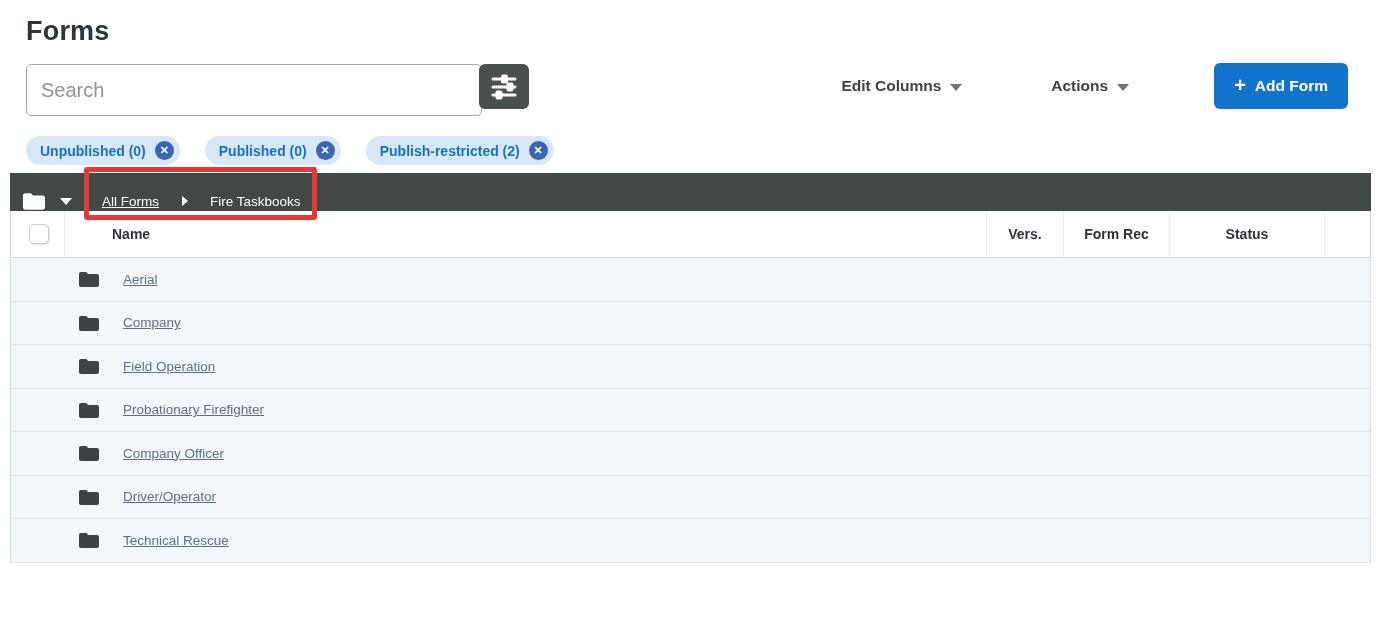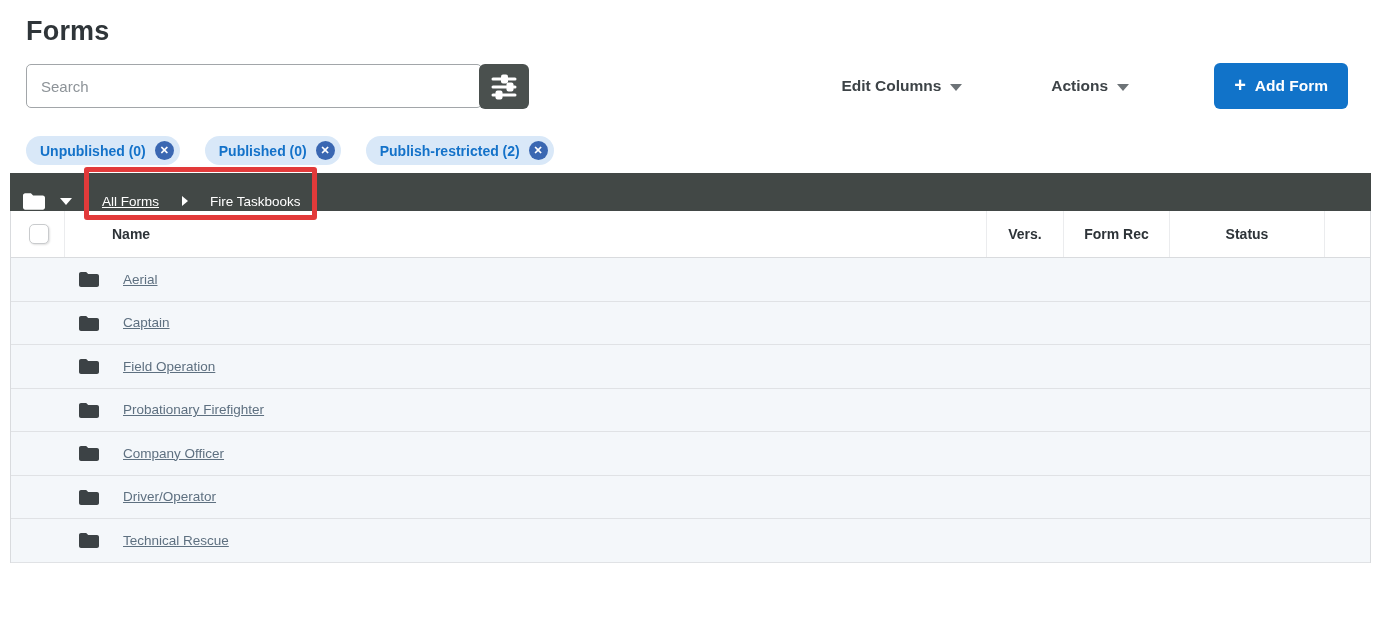--- a/index.html
+++ b/index.html
@@ -5,21 +5,21 @@
   * { margin:0; padding:0; box-sizing:border-box; }
   html,body { background:#fff; }
   body { font-family:"Liberation Sans", sans-serif; }
   .screen { position:relative; width:1380px; height:628px; background:#fff; overflow:hidden; }
 
   
   .page-title { position:absolute; left:26px; top:16px; font-size:27px; font-weight:700; color:#2f3539; letter-spacing:0.2px; }
 
   
   .search-group { position:absolute; left:26px; top:64px; display:flex; align-items:stretch; height:45px; }
-  .search-input { width:456px; height:44px; border:1px solid #a2a6a9; border-radius:5px; font-size:15px; padding:0 14px; color:#333; outline:none; font-family:"Liberation Sans", sans-serif; }
+  .search-input { width:456px; height:52px; border:1px solid #a2a6a9; border-radius:5px; font-size:20px; padding:0 14px; color:#333; outline:none; font-family:"Liberation Sans", sans-serif; }
   .search-input::placeholder { color:#8d9398; }
   .filter-btn { width:50px; height:45px; margin-left:-3px; background:#4a504e; border:none; border-radius:6px; cursor:pointer; display:flex; align-items:center; justify-content:center; }
 
   
   .toolbar-actions { position:absolute; right:32px; top:63px; height:46px; display:flex; align-items:center;gap:27px; }
   .dropdown { display:flex; align-items:center; cursor:pointer; font-size:15.5px; font-weight:700; color:#3d4347; }
   .dropdown .caret-down { width:0; height:0; border-left:6px solid transparent; border-right:6px solid transparent; border-top:7px solid #6d7377; margin-left:9px; margin-top:2px; }
   .dd-edit-columns { margin-right:62px; }
   .dd-actions { margin-right:58px; }
   .add-form-btn { height:46px; background:#1173c9; color:#fff; border:none; border-radius:6px; font-size:15.5px; font-weight:700; padding:0 20px; display:flex; align-items:center; cursor:pointer; font-family:"Liberation Sans", sans-serif; }
@@ -143,21 +143,21 @@
           </svg>
         </span>
       <a class="row-link">Aerial</a>
     </div>
     <div class="grid-row">
       <span class="row-folder">
           <svg width="20" height="16" viewBox="0 0 20 16" fill="currentColor">
             <path d="M0,3 C0,1.9 0.9,1 2,1 h5.2 l2,2 H18 c1.1,0 2,0.9 2,2 v9 c0,1.1 -0.9,2 -2,2 H2 c-1.1,0 -2,-0.9 -2,-2 z"></path>
           </svg>
         </span>
-      <a class="row-link">Captain</a>
+      <a class="row-link">Company</a>
     </div>
     <div class="grid-row">
       <span class="row-folder">
           <svg width="20" height="16" viewBox="0 0 20 16" fill="currentColor">
             <path d="M0,3 C0,1.9 0.9,1 2,1 h5.2 l2,2 H18 c1.1,0 2,0.9 2,2 v9 c0,1.1 -0.9,2 -2,2 H2 c-1.1,0 -2,-0.9 -2,-2 z"></path>
           </svg>
         </span>
       <a class="row-link">Field Operation</a>
     </div>
     <div class="grid-row">

